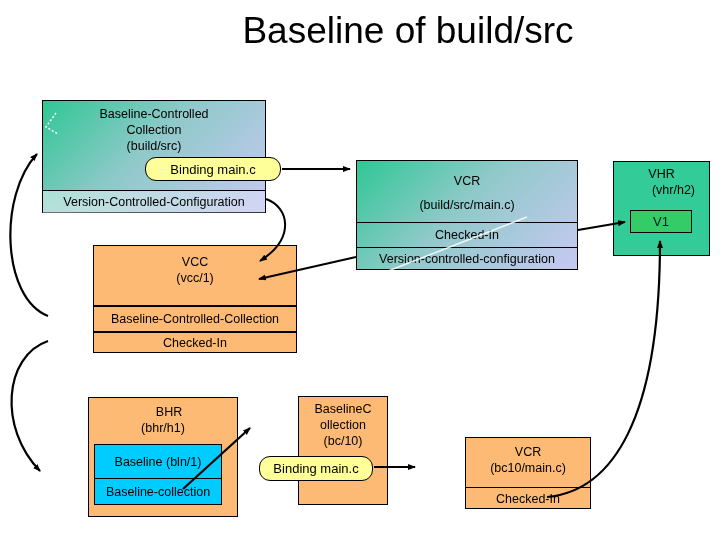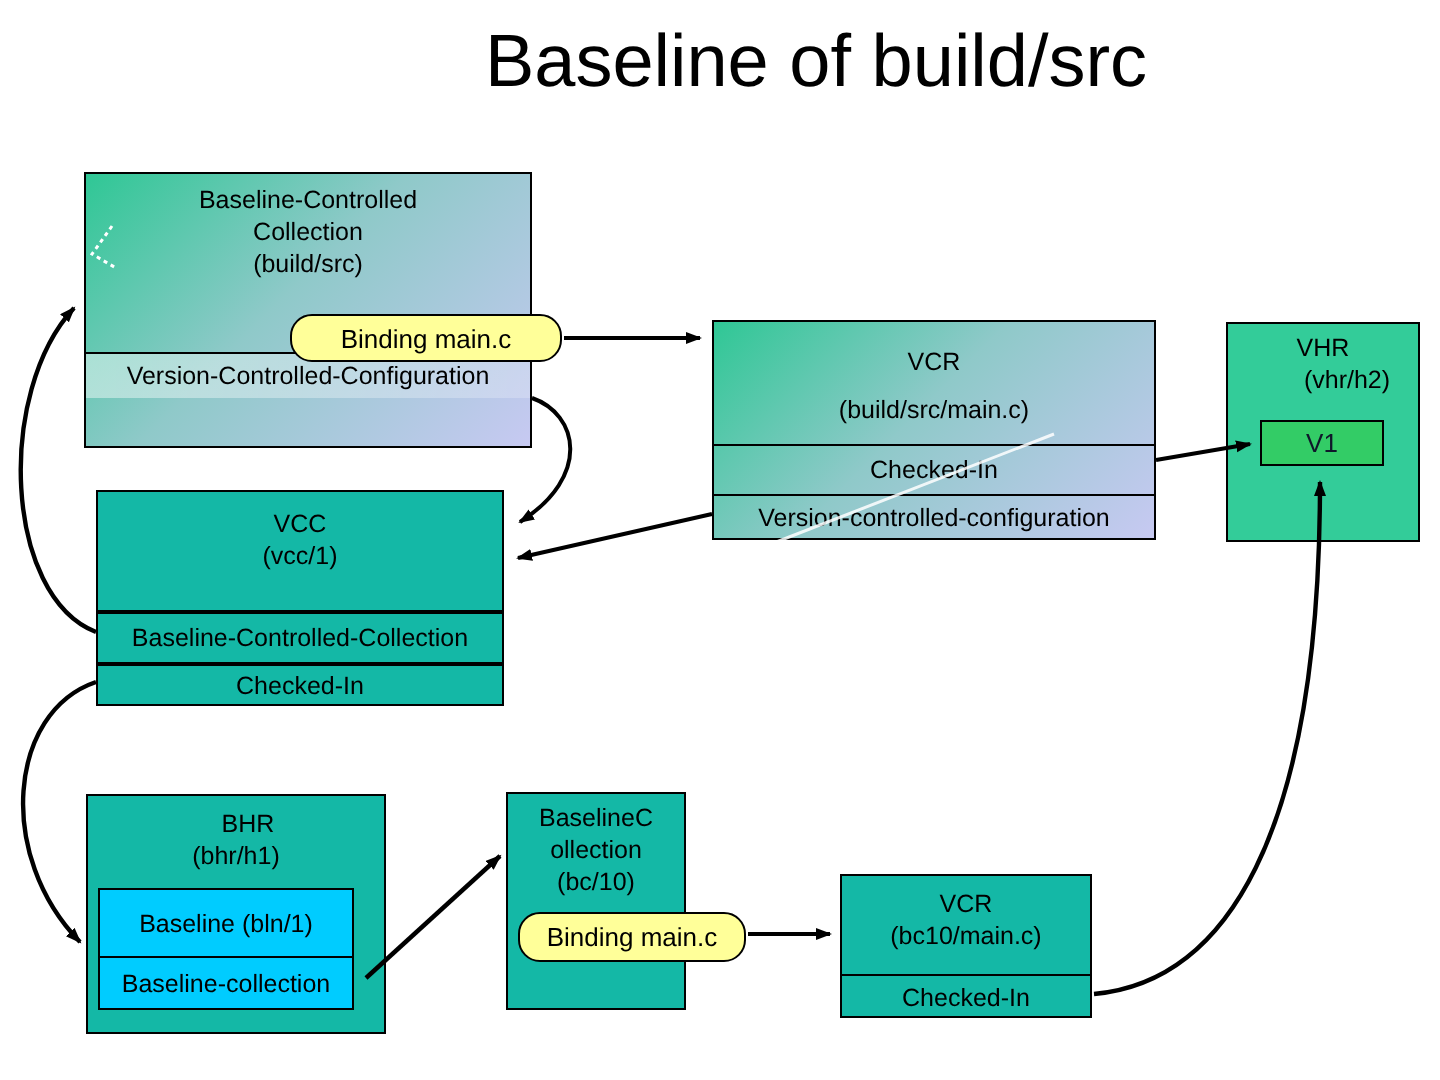--- a/index.html
+++ b/index.html
@@ -6,21 +6,21 @@
   #slide{
     position:relative;width:720px;height:540px;background:#fff;overflow:hidden;
     font-family:"Liberation Sans","DejaVu Sans",sans-serif;color:#000;
   }
   .title{
     position:absolute;left:0;top:10px;width:720px;text-align:center;
     font-size:37px;letter-spacing:0px;color:#000;padding-left:48px;
   }
   .box{position:absolute;border:1px solid #000;box-sizing:border-box;}
   .grad{background:linear-gradient(135deg,#2fc795 0%,#8fc9c9 45%,#c7c9f2 100%);}
-  .teal{background:#14b8a6;}
+  .teal{background:#fdba74;margin-left:45px;}
   .vhr{background:#33cc99;}
   .v1{background:#33cc66;}
   .cyan{background:#00ccff;}
   .yellow{background:#ffff99;border-radius:11px;}
   .lbl{
     position:absolute;left:0;right:0;text-align:center;
     font-size:12.5px;line-height:16px;white-space:pre-line;color:#000;
   }
   .sect{
     position:absolute;left:0;right:0;box-sizing:border-box;border-top:1px solid #000;
@@ -37,36 +37,36 @@
   svg.arrows{position:absolute;left:0;top:0;z-index:5;pointer-events:none;}
   .box{z-index:1;}
 </style>
 </head>
 <body>
 
 <div id="slide">
 
   <div class="title">Baseline of build/src</div>
 
-  <div class="box grad" style="left:42px;top:86px;width:224px;height:138px;">
+  <div class="box grad" style="left:42px;top:100px;width:224px;height:113px;">
     <div class="lbl" style="top:5px;">Baseline-Controlled
 Collection
 (build/src)</div>
     <div class="sect lighter" style="top:89px;height:23px;">Version-Controlled-Configuration</div>
   </div>
   <div class="bindbox yellow" style="left:145px;top:157px;width:136px;height:24px;">Binding main.c</div>
 
   <div class="box grad" style="left:356px;top:160px;width:222px;height:110px;">
     <div class="lbl" style="top:12px;">VCR</div>
     <div class="lbl" style="top:36px;">(build/src/main.c)</div>
     <div class="sect" style="top:61px;height:25px;">Checked-In</div>
     <div class="sect" style="top:86px;height:23px;">Version-controlled-configuration</div>
   </div>
 
-  <div class="box vhr" style="left:613px;top:161px;width:97px;height:110px;padding-left:16px;">
+  <div class="box vhr" style="left:613px;top:161px;width:97px;height:95px;padding-left:16px;">
     <div class="lbl" style="top:4px;">VHR</div>
     <div class="lbl" style="top:20px;margin-left:24px;">(vhr/h2)</div>
     <div class="bindbox v1" style="left:16px;top:48px;width:62px;height:23px;color:#0f172a;">V1</div>
   </div>
 
   <div class="box teal" style="left:48px;top:245px;width:204px;height:108px;">
     <div class="lbl" style="top:8px;">VCC</div>
     <div class="lbl" style="top:24px;">(vcc/1)</div>
     <div class="sect thick" style="top:59px;height:26px;">Baseline-Controlled-Collection</div>
     <div class="sect thick" style="top:85px;height:21px;">Checked-In</div>

